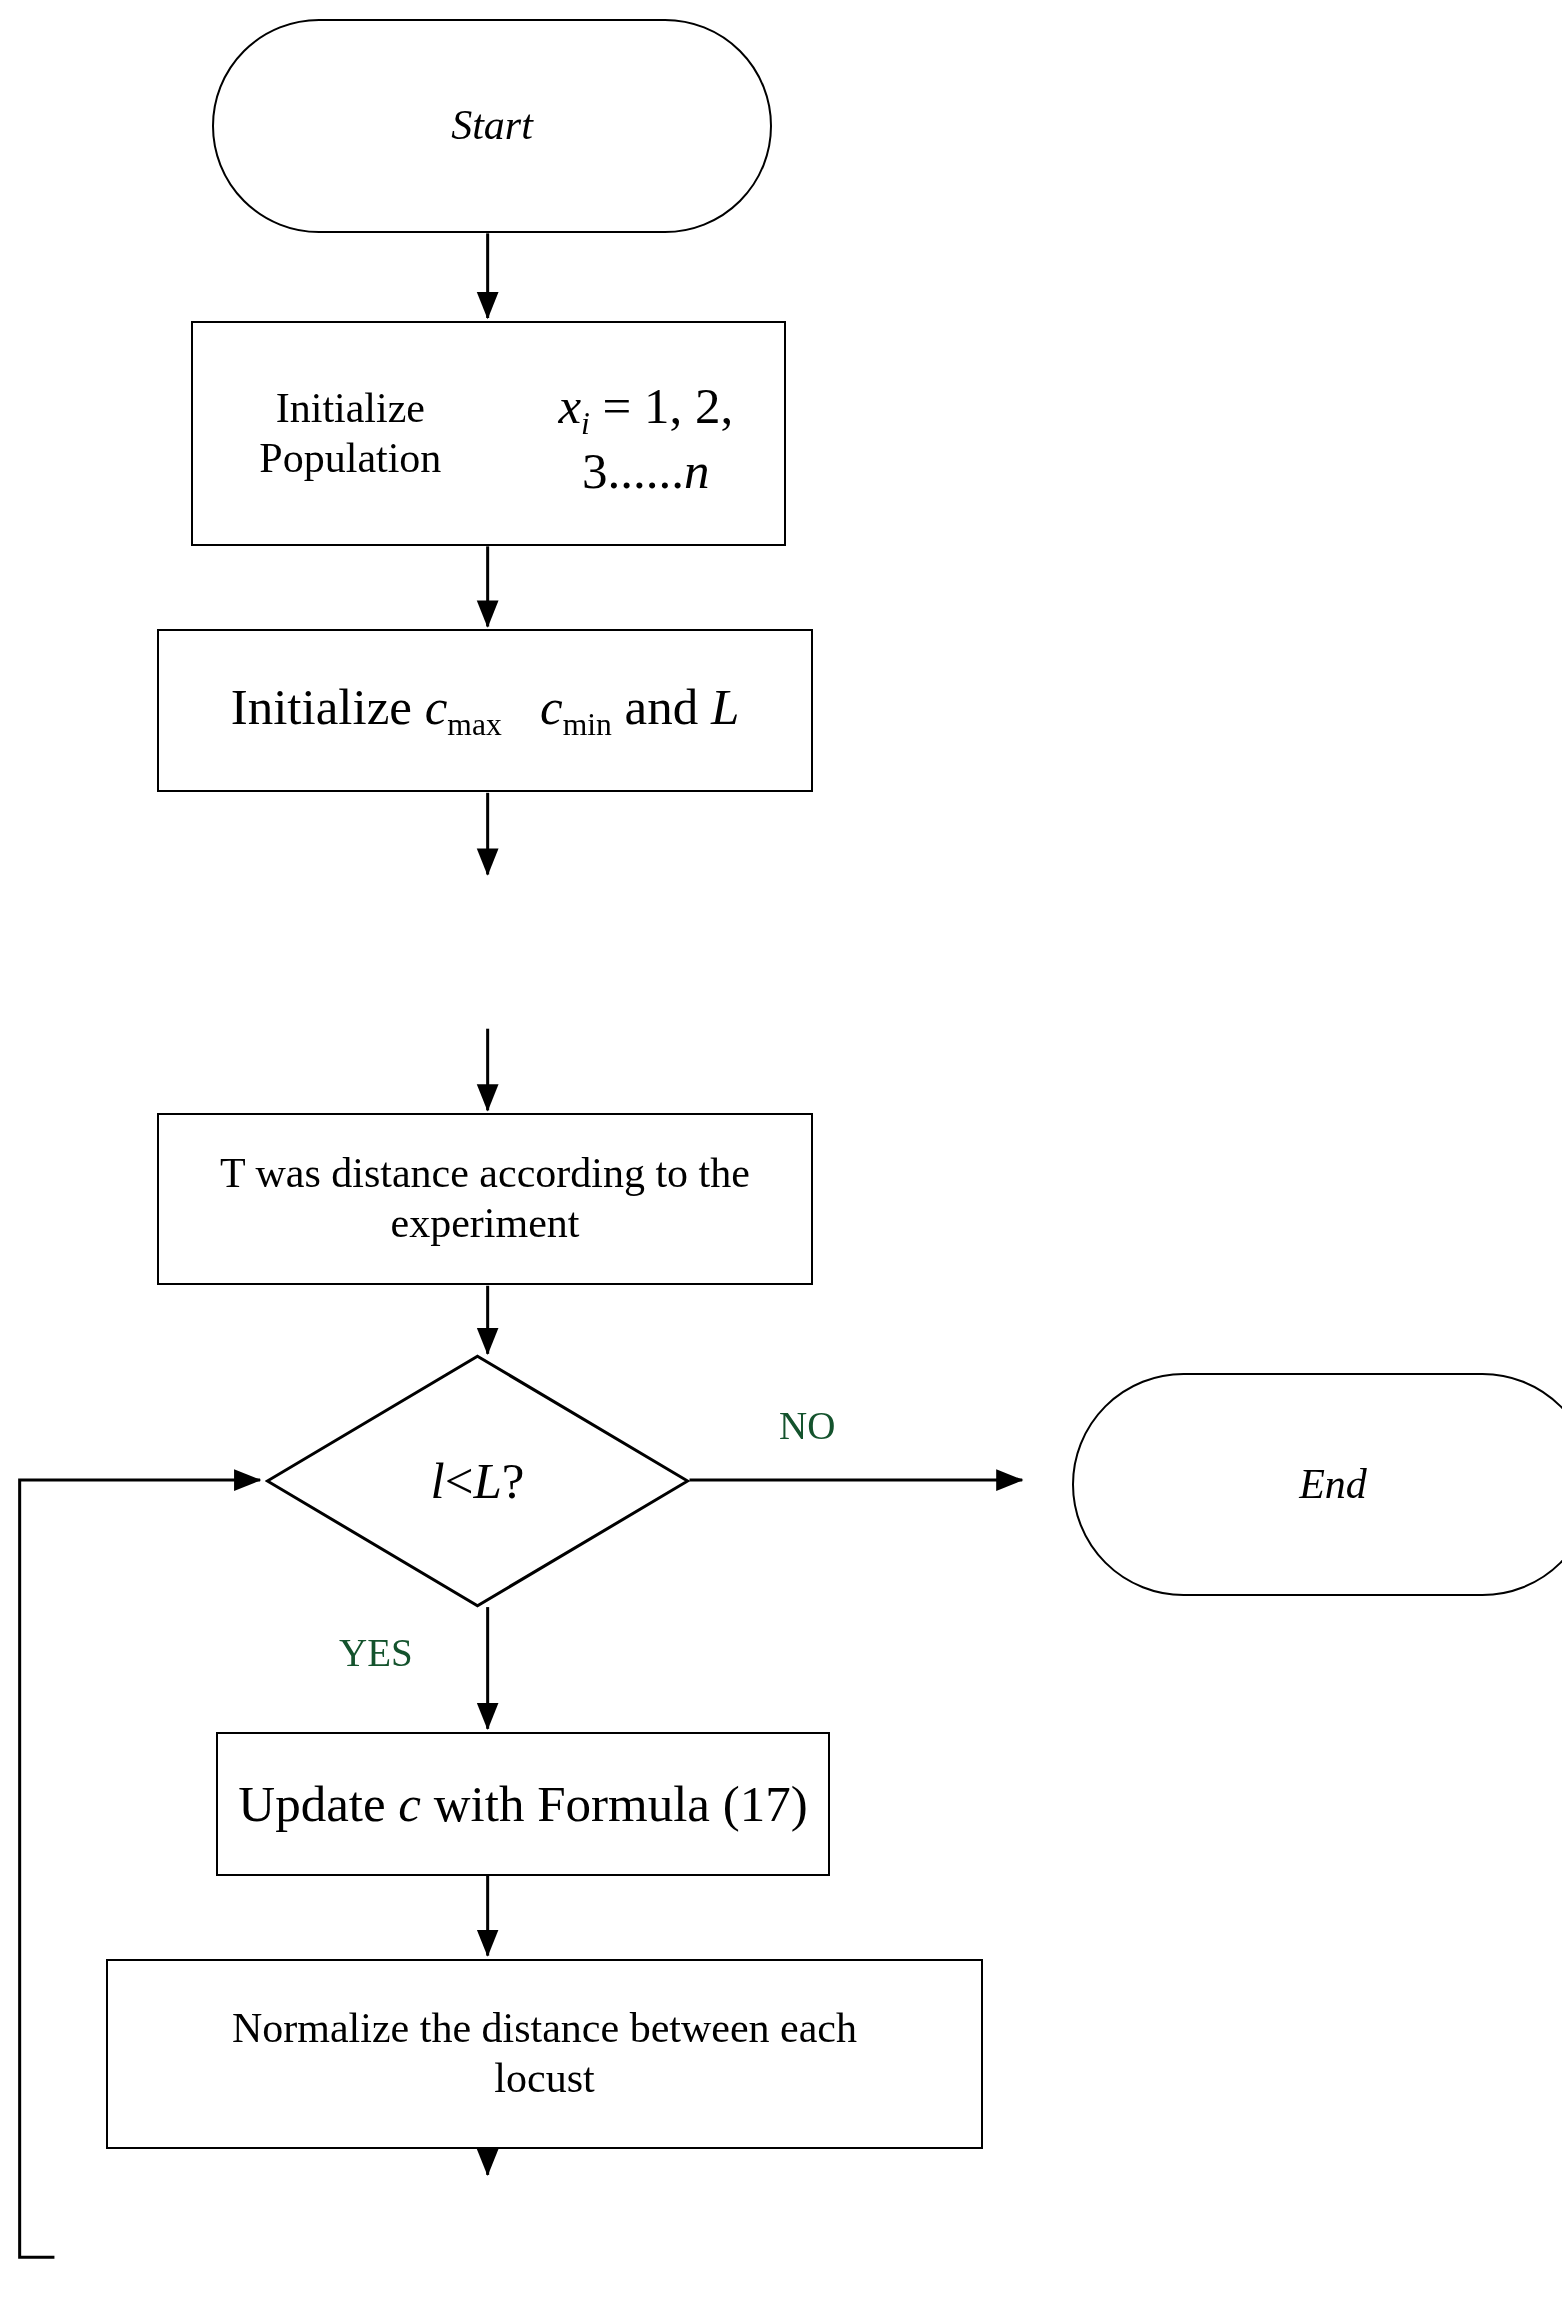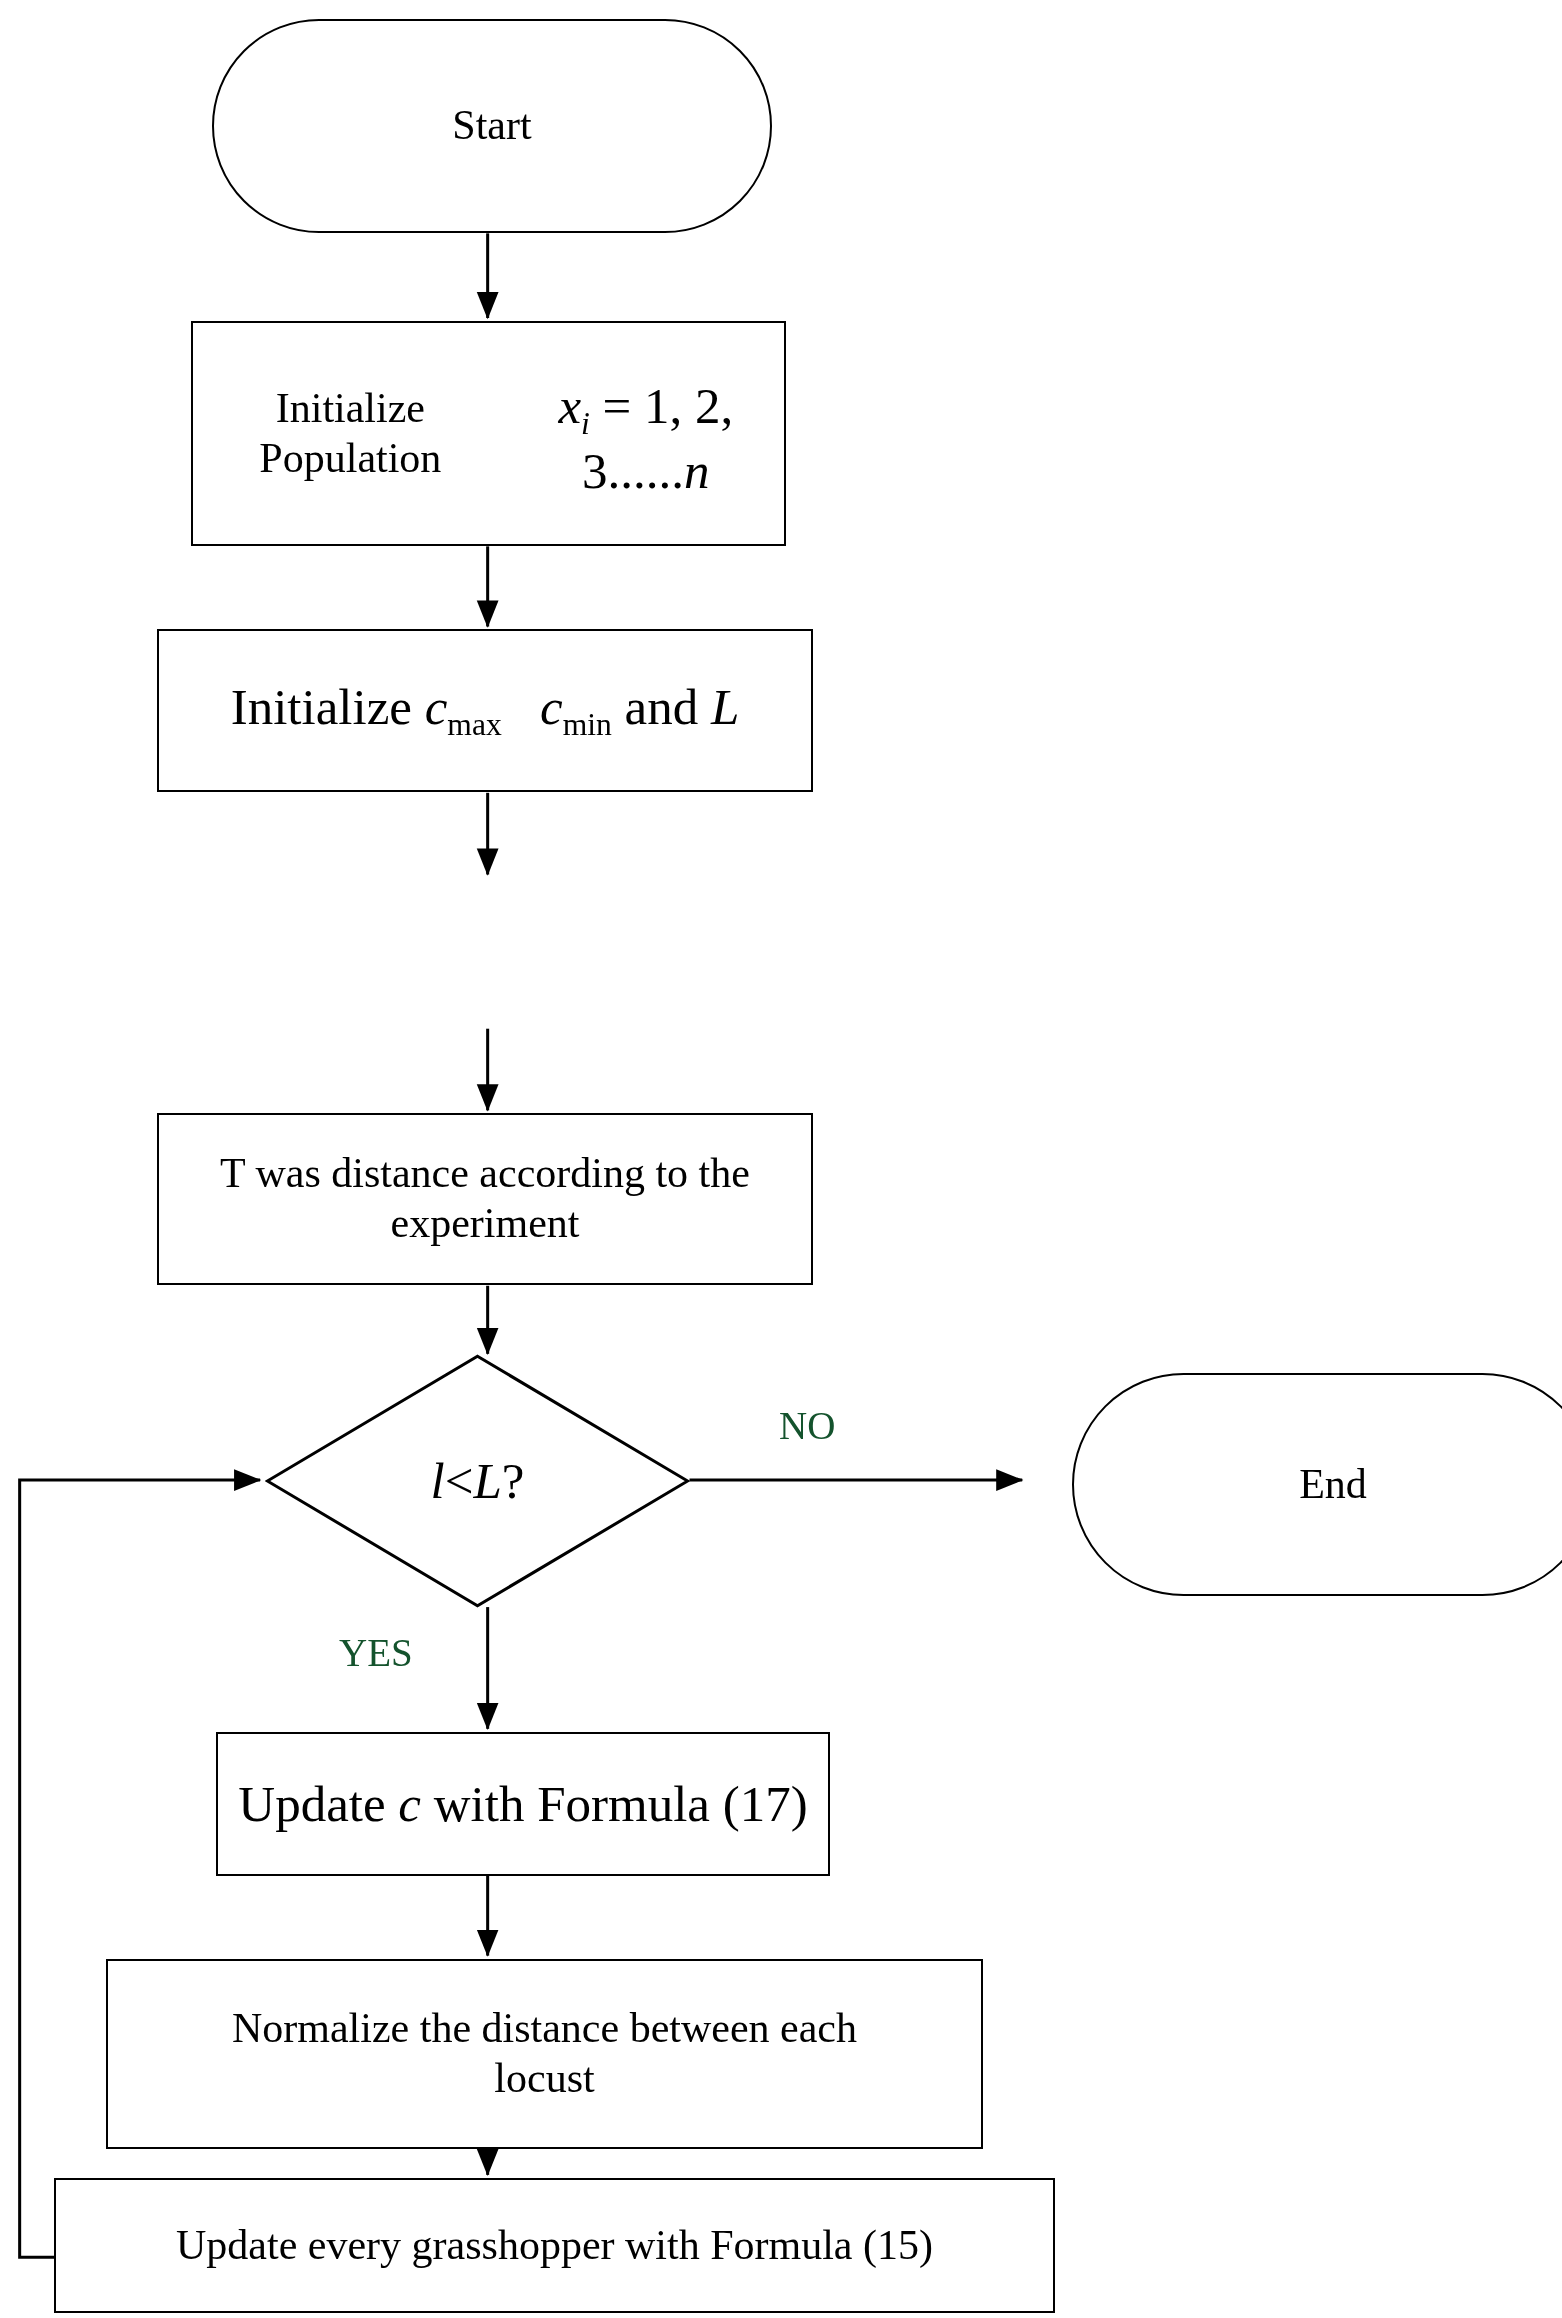--- a/index.html
+++ b/index.html
@@ -2,21 +2,21 @@
 <html style="font-size:12px"><head>
 <meta charset="utf-8">
 <title>Flowchart</title>
 <style>
   html,body{margin:0;padding:0;background:#ffffff;}
   body{font-family:"Liberation Serif", serif;}
   #stage{position:relative;width:1562px;height:2319px;background:#ffffff;overflow:hidden;}
   svg.edges{position:absolute;left:0;top:0;width:1562px;height:2319px;pointer-events:none;}
   .node{position:absolute;box-sizing:border-box;display:flex;align-items:center;justify-content:center;text-align:center;color:#000;background:#fff;}
   .proc{border:2.3px solid #000;}
-  .term{border:2.3px solid #000;border-radius:755px;}
+  .term{border:2.3px solid #000;border-radius:755px;font-style:italic;}
   .label-txt{line-height:1.18;padding:0 7.6px;white-space:pre-line;}
   .diamond-wrap{position:absolute;}
   .diamond-txt{position:absolute;left:0;top:0;width:100%;height:100%;display:flex;align-items:center;justify-content:center;color:#000;}
   .edge-label{position:absolute;color:#14532d;white-space:nowrap;}
   em.mi{font-style:italic;font-family:"Liberation Serif", serif;}
   .sub{font-size:0.62em;vertical-align:sub;font-style:normal;}
   .f56{font-size:42px;}
   .f52{font-size:39px;}
   .math{font-size:51px;}
 </style>
@@ -100,18 +100,15 @@
     <span class="math">
       <span>Update </span><em class="mi">c</em><span> with  Formula (17)</span>
     </span>
   </div>
 
   <div class="node proc" style="left:106px;top:1959px;width:877px;height:190px;">
     <span class="label-txt f56">Normalize the distance between each
 locust</span>
   </div>
 
-  <div class="node proc" style="left:54px;top:2178px;width:1001px;height:135px;">
-    <span class="label-txt f56">Update every grasshopper with Formula (15)</span>
-  </div>
 
 </div>
 
 
 </body></html>

